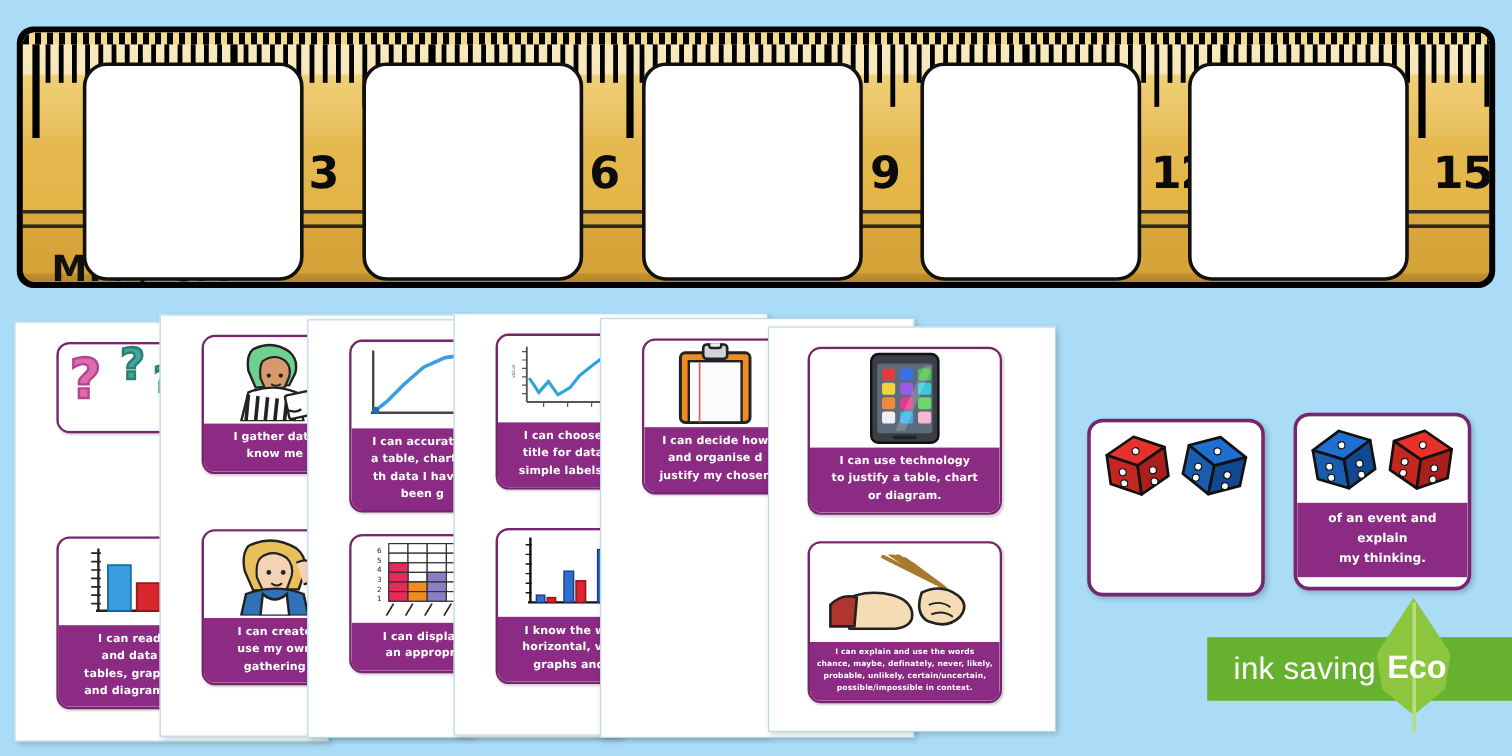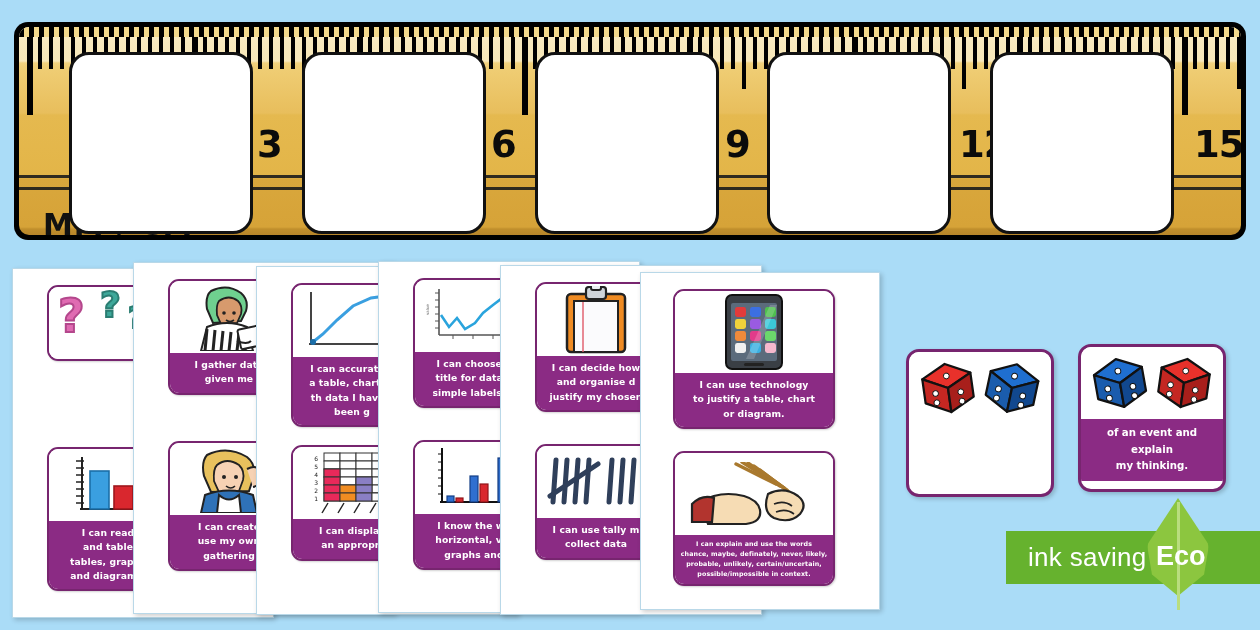--- a/index.html
+++ b/index.html
@@ -402,21 +402,21 @@
             <line x1="22" y1="36" x2="30" y2="36" stroke="#222" stroke-width="1.4"></line>
             <line x1="22" y1="43" x2="30" y2="43" stroke="#222" stroke-width="1.4"></line>
             <line x1="22" y1="50" x2="30" y2="50" stroke="#222" stroke-width="1.4"></line>
       <rect x="36" y="18" width="19" height="38" fill="#3a9fe0" stroke="#1b6ea8" stroke-width="1.6"></rect>
       <rect x="60" y="33" width="19" height="23" fill="#d9272e" stroke="#9e171c" stroke-width="1.6"></rect>
       <rect x="84" y="44" width="14" height="12" fill="#3a9fe0" stroke="#1b6ea8" stroke-width="1.6"></rect>
     </svg>
         </div>
         <div class="cap">
           <div>I can read</div>
-          <div>and table</div>
+          <div>and data</div>
           <div>tables, graphs</div>
           <div>and diagrams.</div>
         </div>
       </div>
     </div>
     <div class="sheet" style="left: 133px; top: 262px; width: 262px; height: 352px; z-index: 2;">
       <div class="lcard" style="left: 34px; top: 16px;">
         <div class="pic">
           <svg width="96" height="68" viewBox="0 0 96 68">
       <path d="M30 8 q16-8 30 2 q8 7 5 18 l-5 10 -28 2 -6-14 q-2-13 4-18z" fill="#6fd08f" stroke="#222" stroke-width="2"></path>
@@ -430,21 +430,21 @@
             <line x1="42" y1="48" x2="40" y2="68" stroke="#222" stroke-width="3"></line>
             <line x1="50" y1="49" x2="48" y2="68" stroke="#222" stroke-width="3"></line>
             <line x1="58" y1="50" x2="56" y2="68" stroke="#222" stroke-width="3"></line>
             <line x1="66" y1="51" x2="64" y2="68" stroke="#222" stroke-width="3"></line>
       <rect x="58" y="44" width="26" height="20" rx="2" fill="#fff" stroke="#222" stroke-width="2" transform="rotate(-12 71 54)"></rect>
       <path d="M56 58 q10 4 14 0" stroke="#222" stroke-width="2" fill="none"></path>
     </svg>
         </div>
         <div class="cap">
           <div>I gather data</div>
-          <div>given me</div>
+          <div>know me</div>
         </div>
       </div>
       <div class="lcard" style="left: 34px; top: 178px;">
         <div class="pic">
           <svg width="92" height="68" viewBox="0 0 92 68">
       <path d="M24 10 q20-10 40 2 q10 8 6 22 l-4 12 -38 1 -7-16 q-3-14 3-21z" fill="#e8c15d" stroke="#222" stroke-width="2"></path>
       <path d="M34 20 q10-8 22 0 q6 6 4 15 l-4 11 -20 1 -5-11 q-1-12 3-16z" fill="#f6d2b4" stroke="#222" stroke-width="1.8"></path>
       <circle cx="41" cy="32" r="2" fill="#222"></circle>
             <circle cx="53" cy="32" r="2" fill="#222"></circle>
       <path d="M43 41 q5 4 9 0" stroke="#222" stroke-width="1.6" fill="none"></path>
@@ -594,38 +594,20 @@
       <rect x="27" y="1" width="20" height="12" rx="3" fill="#cfd4d9" stroke="#222" stroke-width="2.2"></rect>
       <rect x="32" y="-2" width="10" height="6" rx="2" fill="#eceff2" stroke="#222" stroke-width="2"></rect>
     </svg>
         </div>
         <div class="cap">
           <div>I can decide how</div>
           <div>and organise d</div>
           <div>justify my chosen</div>
         </div>
       </div>
-      <div class="lcard" style="left: 34px; top: 178px;">
-        <div class="pic">
-          <svg width="112" height="60" viewBox="0 0 112 60">
-      <line x1="16" y1="8" x2="13" y2="50" stroke="#2f3f5a" stroke-width="5" stroke-linecap="round"></line>
-            <line x1="27" y1="8" x2="24" y2="50" stroke="#2f3f5a" stroke-width="5" stroke-linecap="round"></line>
-            <line x1="38" y1="8" x2="35" y2="50" stroke="#2f3f5a" stroke-width="5" stroke-linecap="round"></line>
-            <line x1="49" y1="8" x2="46" y2="50" stroke="#2f3f5a" stroke-width="5" stroke-linecap="round"></line>
-      <line x1="10" y1="44" x2="58" y2="12" stroke="#2f3f5a" stroke-width="5" stroke-linecap="round"></line>
-      <line x1="72" y1="8" x2="69" y2="50" stroke="#2f3f5a" stroke-width="5" stroke-linecap="round"></line>
-            <line x1="83" y1="8" x2="80" y2="50" stroke="#2f3f5a" stroke-width="5" stroke-linecap="round"></line>
-            <line x1="94" y1="8" x2="91" y2="50" stroke="#2f3f5a" stroke-width="5" stroke-linecap="round"></line>
-    </svg>
-        </div>
-        <div class="cap">
-          <div>I can use tally m</div>
-          <div>collect data</div>
-        </div>
-      </div>
     </div>
     <div class="sheet" style="left: 640px; top: 272px; width: 240px; height: 338px; z-index: 6;">
       <div class="lcard" style="left: 32px; top: 16px; width: 162px;">
         <div class="pic" style="height: 82px;">
           <svg width="60" height="78" viewBox="0 0 60 78">
       <rect x="2" y="2" width="56" height="74" rx="6" fill="#3a3f45" stroke="#111" stroke-width="2"></rect>
       <rect x="7" y="10" width="46" height="58" rx="2" fill="#5b6b7c"></rect>
       <rect x="11" y="14" width="11" height="10" rx="2.4" fill="#e23b3b"></rect>
             <rect x="26" y="14" width="11" height="10" rx="2.4" fill="#3b6fe2"></rect>
             <rect x="41" y="14" width="11" height="10" rx="2.4" fill="#4fbf4f"></rect>

